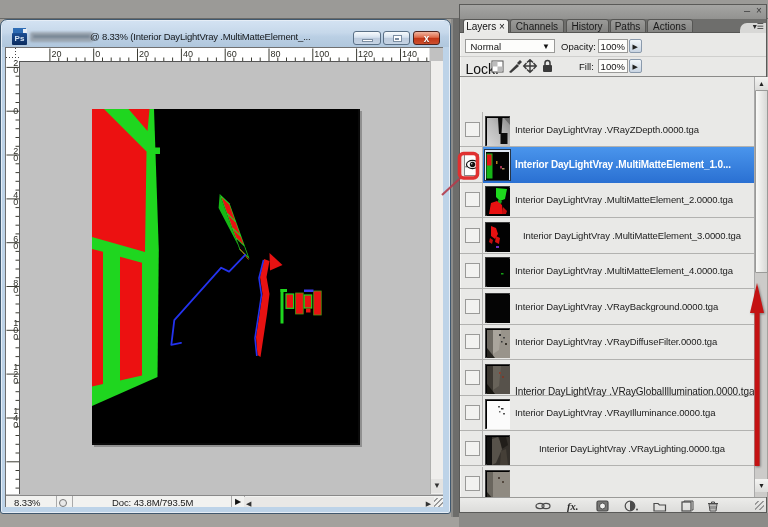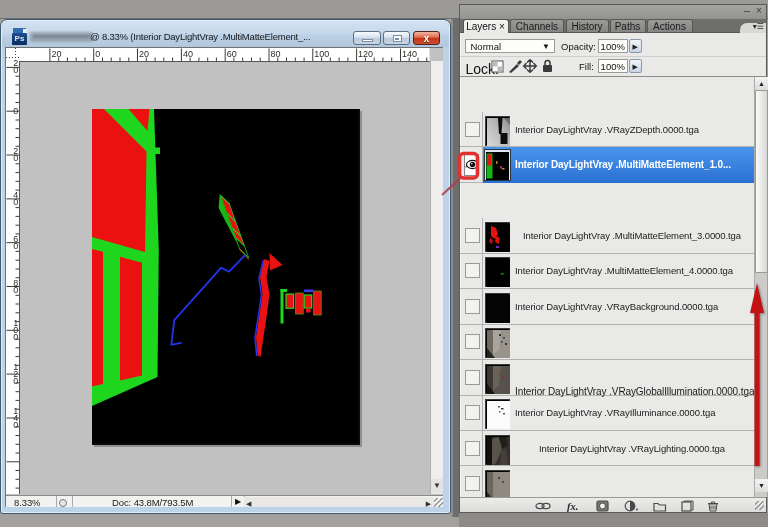--- a/index.html
+++ b/index.html
@@ -315,20 +315,34 @@
               <rect x="0.5" y="1.5" width="6" height="25" fill="#17b517"></rect>
               <rect x="1" y="2.5" width="4.5" height="11" fill="#e41515"></rect>
               <rect x="10" y="9" width="1.5" height="3" fill="#b08020"></rect>
               <rect x="14" y="14" width="2" height="2.5" fill="#a03050"></rect>
               <rect x="16" y="16" width="2.5" height="1.5" fill="#b09060"></rect>
             </svg>
           </div>
         </div>
         <div class="abs" style="left:55px;top:11.5px;font-weight:bold;color:#fff;font-size:10px;letter-spacing:-0.15px;white-space:nowrap;">Interior DayLightVray .MultiMatteElement_1.0...</div>
       </div>
+<div class="abs" style="left:0;top:177.9px;width:294px;height:35.45px;border-bottom:1px solid #b2b2b0;">
+        <div class="abs" style="left:5px;top:9.5px;width:14.5px;height:15px;background:#f2f2f0;border:1px solid #9a9a98;"></div>
+        <div class="abs" style="left:21.5px;top:0;width:1px;height:35.45px;background:#b2b2b0;"></div>
+        <div class="abs" style="left:25px;top:3.5px;width:25px;height:30px;background:#000;border:1px solid #3a3a3a;padding:1px;">
+          <svg style="display:block" width="23" height="28">
+            <rect width="23" height="28" fill="#020202"></rect>
+            <polygon points="9,0 20,1 18,11 13,13 9,9" fill="#1ed91e"></polygon>
+            <polygon points="11,12 15,13 14,16 11,15" fill="#17a017"></polygon>
+            <polygon points="2,26 4,15 10,13 15,17 16,26" fill="#e81111"></polygon>
+            <polygon points="16,19 20,23 19,26 15,26" fill="#c80d0d"></polygon>
+          </svg>
+        </div>
+        <div class="abs" style="left:55px;top:11.5px;color:#1b1b1b;font-size:9.5px;letter-spacing:-0.1px;white-space:nowrap;">Interior DayLightVray .MultiMatteElement_2.0000.tga</div>
+      </div>
 <div class="abs" style="left:0;top:213.3px;width:294px;height:35.45px;border-bottom:1px solid #b2b2b0;">
         <div class="abs" style="left:5px;top:9.5px;width:14.5px;height:15px;background:#f2f2f0;border:1px solid #9a9a98;"></div>
         <div class="abs" style="left:21.5px;top:0;width:1px;height:35.45px;background:#b2b2b0;"></div>
         <div class="abs" style="left:25px;top:3.5px;width:25px;height:30px;background:#000;border:1px solid #3a3a3a;padding:1px;">
           <svg style="display:block" width="23" height="28">
             <rect width="23" height="28" fill="#020202"></rect>
             <polygon points="4,2 9,4 11,10 8,15 4,12" fill="#e81111"></polygon>
             <polygon points="9,12 13,14 12,20 8,18" fill="#d80f0f"></polygon>
             <polygon points="3,14 6,16 5,20 2,18" fill="#c00d0d"></polygon>
             <rect x="9" y="22" width="3" height="2" fill="#7030c0"></rect>
@@ -365,20 +379,21 @@
             <rect width="23" height="28" fill="#99948b"></rect>
             <rect x="0" y="0" width="6" height="28" fill="#6e6a62"></rect>
             <polygon points="0,18 8,28 0,28" fill="#26241f"></polygon>
             <polygon points="6,0 14,0 12,20 6,24" fill="#aaa59c"></polygon>
             <rect x="12" y="4" width="2" height="2" fill="#333"></rect>
             <rect x="16" y="7" width="2" height="1.5" fill="#444"></rect>
             <rect x="14" y="11" width="1.5" height="1.5" fill="#333"></rect>
             <rect x="18" y="13" width="2" height="2" fill="#3a352c"></rect>
           </svg>
         </div>
+        <div class="abs" style="left:55px;top:11.5px;color:#1b1b1b;font-size:9.5px;letter-spacing:-0.1px;white-space:nowrap;">Interior DayLightVray .VRayDiffuseFilter.0000.tga</div>
       </div>
 <div class="abs" style="left:0;top:355.1px;width:294px;height:35.45px;border-bottom:1px solid #b2b2b0;">
         <div class="abs" style="left:5px;top:9.5px;width:14.5px;height:15px;background:#f2f2f0;border:1px solid #9a9a98;"></div>
         <div class="abs" style="left:21.5px;top:0;width:1px;height:35.45px;background:#b2b2b0;"></div>
         <div class="abs" style="left:25px;top:3.5px;width:25px;height:30px;background:#000;border:1px solid #3a3a3a;padding:1px;">
           <svg style="display:block" width="23" height="28">
             <rect width="23" height="28" fill="#57524b"></rect>
             <rect x="0" y="0" width="6" height="28" fill="#3c3832"></rect>
             <polygon points="0,18 8,28 0,28" fill="#181611"></polygon>
             <polygon points="6,0 14,0 12,20 6,24" fill="#68635a"></polygon>

